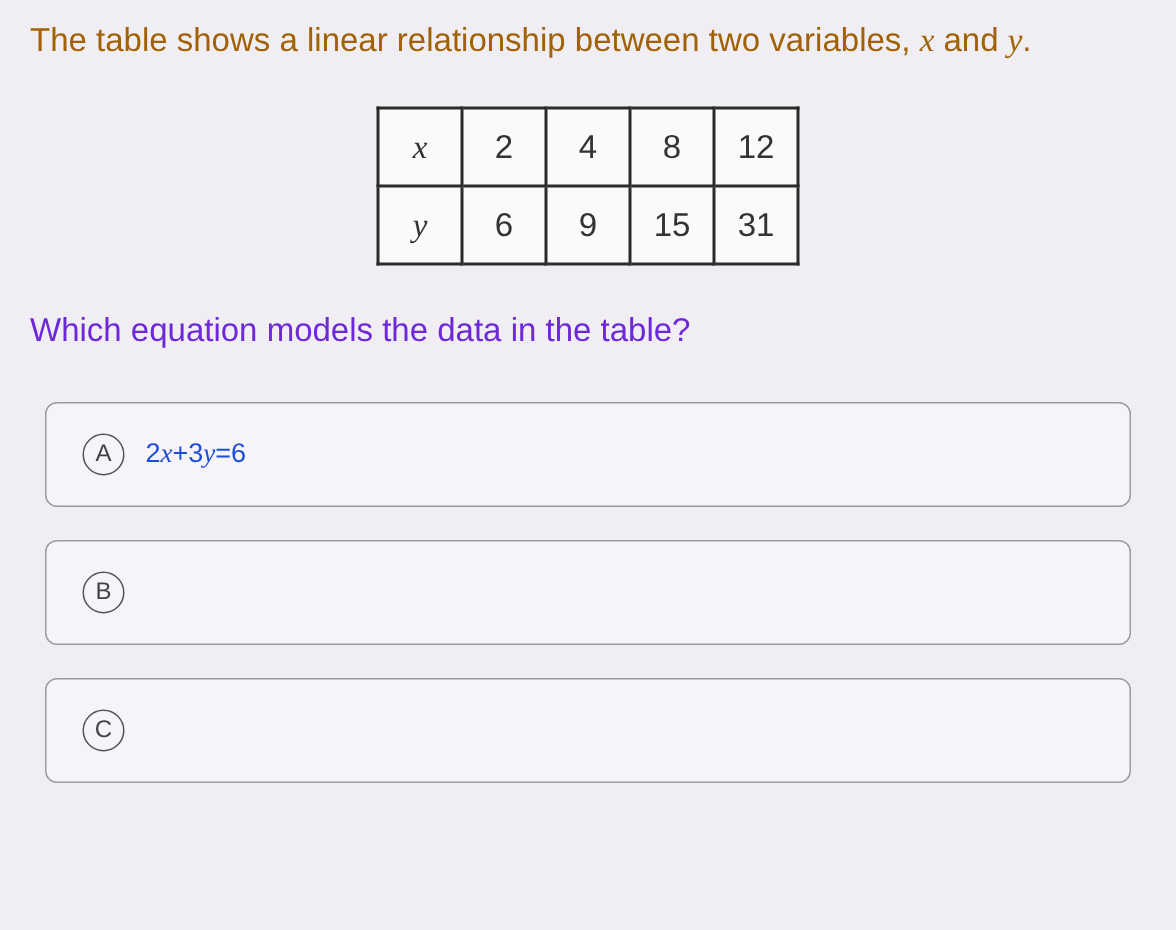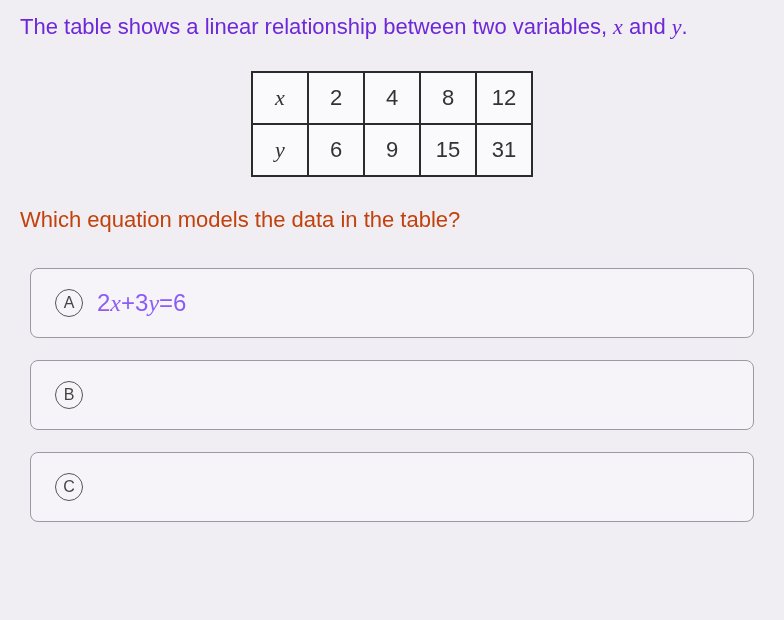--- a/index.html
+++ b/index.html
@@ -11,21 +11,21 @@
       width: 784px;
       height: 620px;
       font-family: Arial, Helvetica, sans-serif;
       background: #f0eef2;
       color: #333;
       padding: 12px 20px;
       position: relative;
     }
     .question-intro {
       font-size: 22px;
-      color: #6d28d9;
+      color: #a16207;
       margin-bottom: 28px;
       line-height: 1.4;
     }
     .italic-var {
       font-style: italic;
       font-family: 'Times New Roman', serif;
     }
     .table-wrap {
       display: flex;
       justify-content: center;
@@ -44,21 +44,21 @@
       font-size: 22px;
       color: #333;
     }
     table.data-table td.header-cell {
       font-style: italic;
       font-family: 'Times New Roman', serif;
       font-size: 22px;
     }
     .question-prompt {
       font-size: 22px;
-      color: #c2410c;
+      color: #6d28d9;
       margin-bottom: 35px;
     }
     .choices {
       display: flex;
       flex-direction: column;
       gap: 22px;
       padding: 0 10px;
     }
     .choice {
       border: 1px solid #9a9aa5;
@@ -76,22 +76,22 @@
       border: 1.5px solid #555;
       border-radius: 50%;
       display: flex;
       align-items: center;
       justify-content: center;
       font-size: 16px;
       color: #444;
       flex-shrink: 0;
     }
     .choice-text {
-      font-size: 24px;
-      color: #8b5cf6;
+      font-size: 18px;
+      color: #1d4ed8;
       font-family: Arial, Helvetica, sans-serif;
     }
     .choice-text .mvar {
       font-style: italic;
       font-family: 'Times New Roman', serif;
     }
   </style>
 </head>
 <body>
 

